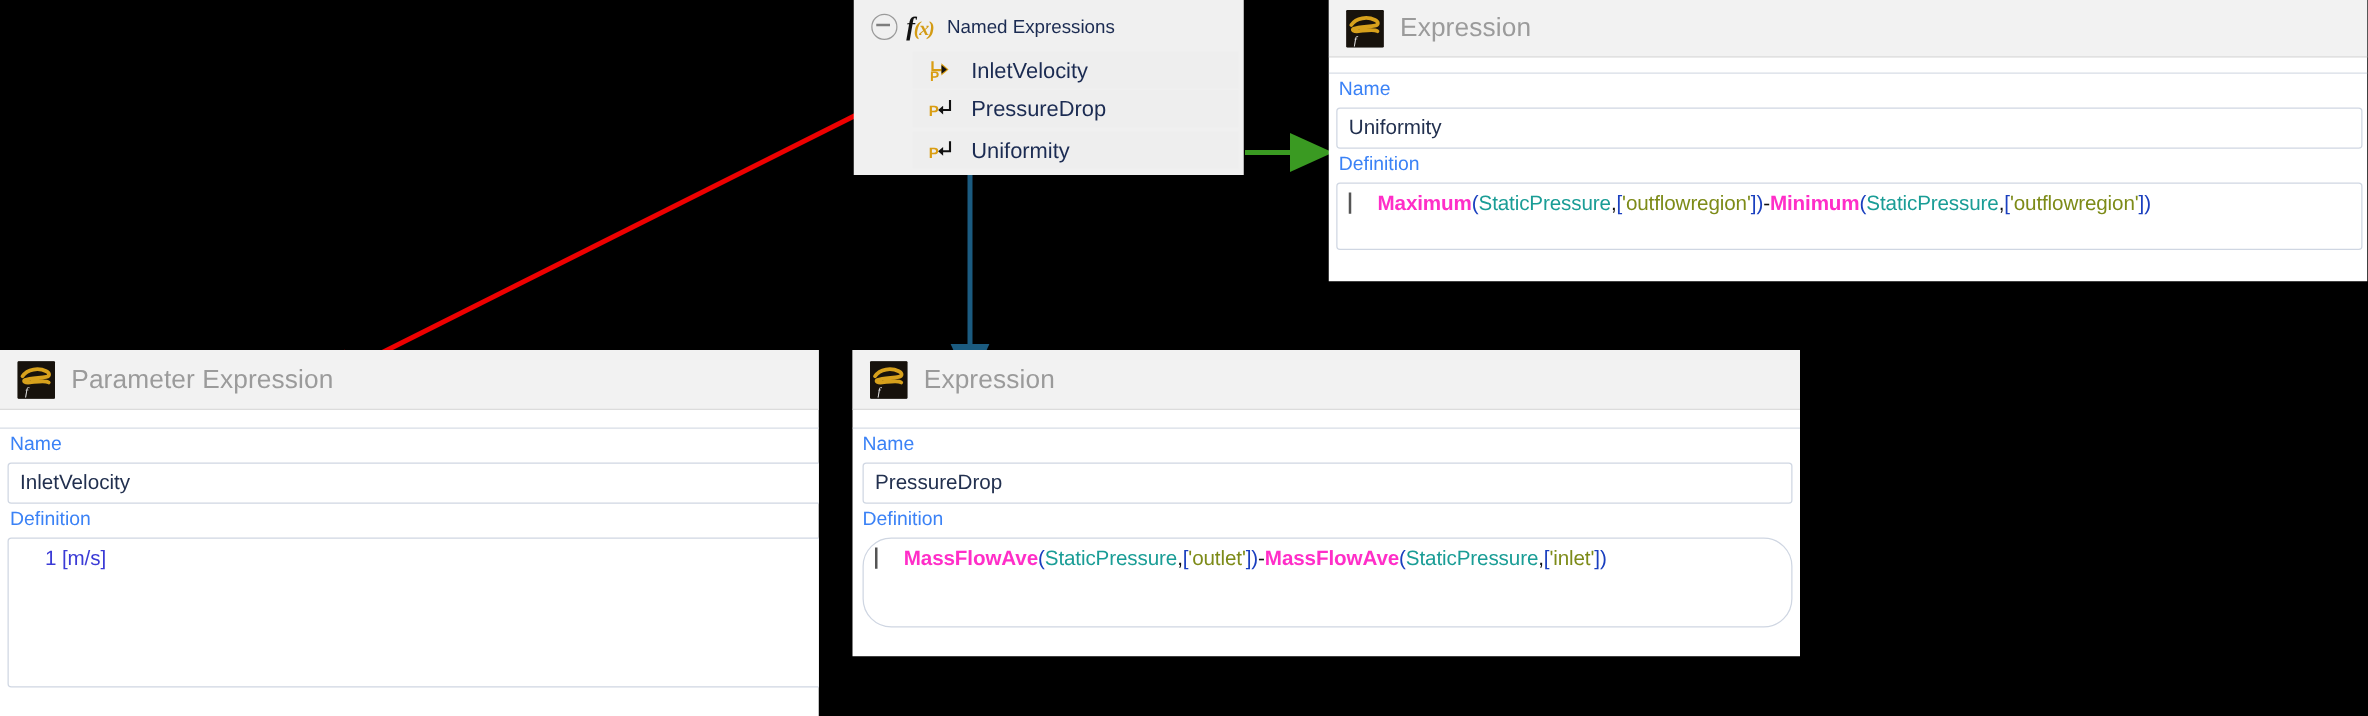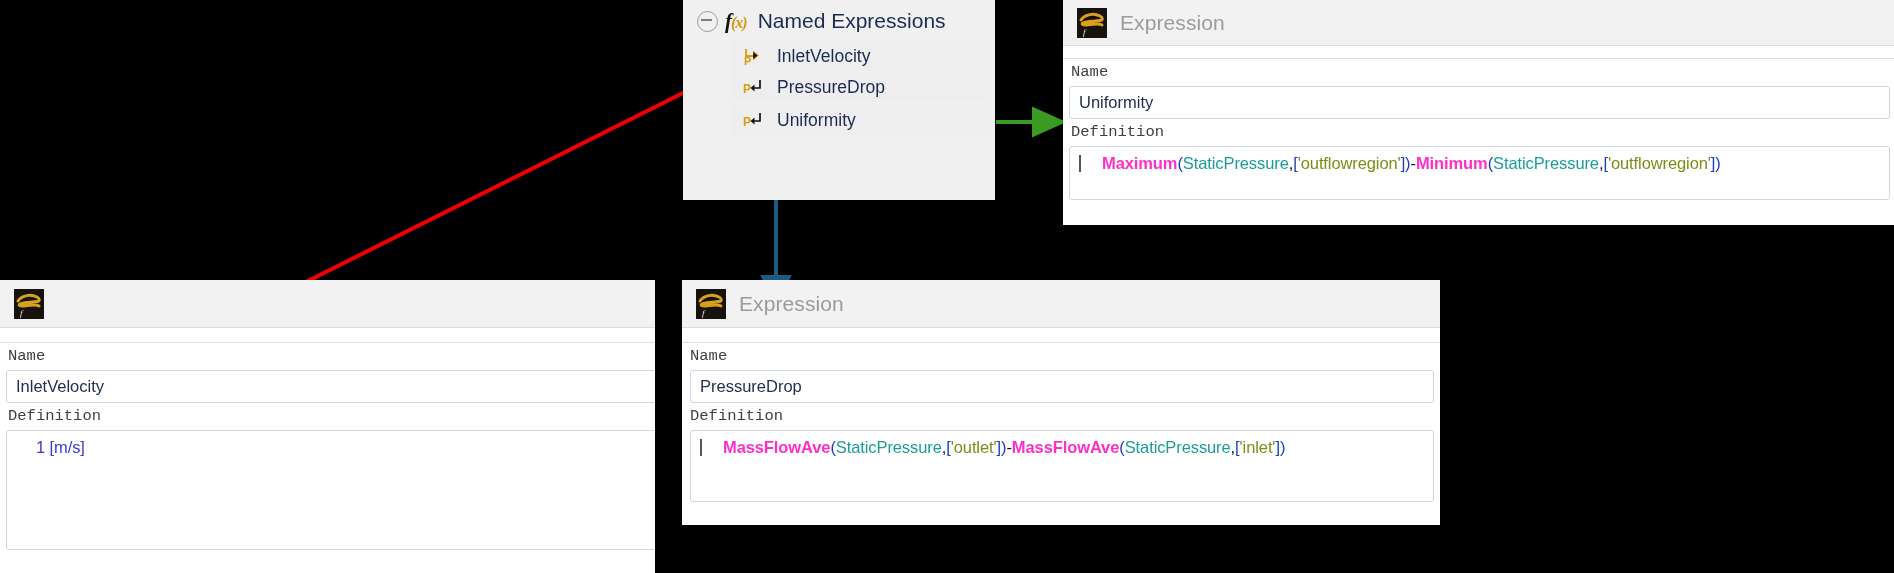--- a/index.html
+++ b/index.html
@@ -10,51 +10,51 @@
   .panel{position:absolute;background:#ffffff;overflow:hidden;}
   .panel-title{height:46px;background:#f2f2f2;display:flex;align-items:center;
                padding-left:14px;box-sizing:border-box;border-bottom:1px solid #dcdcdc;}
   .panel-title-inner{display:flex;align-items:center;gap:13px;}
   .app-icon{width:30px;height:30px;background:#17120c;position:relative;flex:0 0 auto;
             border-radius:1px;overflow:hidden;}
   .app-icon svg{position:absolute;left:0;top:0;}
   .panel-title-text{font-size:21px;color:#9b9b9b;letter-spacing:.1px;}
 
   .panel-body{padding:12px 0 0 0;}
-  .field-label{font-size:15.5px;color:#404040;padding:4px 0 5px 8px;font-family:Liberation Mono, monospace;}
+  .field-label{font-size:15.5px;color:#3b82f6;padding:4px 0 5px 8px;}
   .sep{height:1px;background:#d8dde6;}
   .field-box{border:1px solid #cfd6e2;background:#fff;border-radius:3px;
              box-sizing:border-box;display:flex;align-items:center;
              padding-left:9px;}
   .field-val{font-size:16.5px;color:#22304f;}
 
   .def-box{border:1px solid #cfd6e2;background:#fff;border-radius:3px;
            box-sizing:border-box;padding:7px 0 0 9px;}
   .code{font-size:16.5px;white-space:nowrap;letter-spacing:-.1px;padding-left:20px;}
   .caret{display:inline-block;width:2px;height:17px;background:#555;
          vertical-align:-3px;margin-right:1px;}
   .fn{color:#ff2ec8;font-weight:bold;}
   .var{color:#1a9d96;}
   .brk{color:#1a3fbf;}
   .str{color:#7d8b18;}
   .op{color:#111;}
   .plain{color:#3b3bd6;}
 
   
-  #tree-panel{left:683px;top:0;width:312px;height:200px;background:#f0f0f0;}
+  #tree-panel{left:683px;top:0;width:312px;height:140px;background:#f0f0f0;}
   .tree-root{display:flex;align-items:center;gap:7px;padding:8px 0 0 14px;height:34px;
              box-sizing:border-box;}
   .collapse-ico{width:19px;height:19px;border:1.6px solid #9a9a9a;border-radius:50%;
                 position:relative;flex:0 0 auto;background:#f0f0f0;}
   .collapse-ico:before{content:"";position:absolute;left:3px;top:7.5px;width:11px;height:1.8px;
                        background:#7d7d7d;}
   .fx-ico{font-family:"Liberation Serif",serif;font-style:italic;font-size:21px;
           color:#111;font-weight:bold;letter-spacing:-1px;}
   .fx-ico i{color:#d39b14;font-size:16px;font-style:italic;}
-  .tree-root-label{font-size:21px;color:#1b2b52;margin-left:4px;}
+  .tree-root-label{font-size:15px;color:#1b2b52;margin-left:4px;}
 
   .tree-item{position:absolute;display:flex;align-items:center;height:30px;
              background:#eeeeee;box-sizing:border-box;padding-left:11px;}
   .pico{width:25px;height:21px;position:relative;flex:0 0 auto;color:#d99d12;
         font-size:14px;font-weight:bold;}
   .tree-item-label{font-size:17.5px;color:#1b2b52;margin-left:11px;}
 
   
   #arrows{position:absolute;left:0;top:0;width:1894px;height:573px;pointer-events:none;}
 </style>
@@ -149,20 +149,21 @@
 <div class="panel" id="p-inlet" style="left:0;top:280px;width:655px;height:293px;">
   <div class="panel-title" style="height:48px;">
     <span class="panel-title-inner">
       <span class="app-icon">
         <svg width="30" height="30" viewBox="0 0 30 30">
           <rect width="30" height="30" fill="#17120c"></rect>
           <path d="M4,12 C8,6 17,5 23,8 C26,9.5 26,12 23,12.5 C18,13.5 10,13 6,15 C4,16 6,17.5 10,17 C16,16.3 22,15 25,17" fill="none" stroke="#d7a11c" stroke-width="3" stroke-linecap="round"></path>
           <text x="6" y="27" font-size="9" fill="#e8e8e8" font-family="Liberation Serif, serif" font-style="italic">f</text>
         </svg>
       </span>
+      <span class="panel-title-text">Parameter Expression</span>
     </span>
   </div>
   <div class="panel-body" style="padding-top:14px;">
     <div class="sep"></div>
     <div class="field-label">Name</div>
     <div class="field-box" style="margin:0 0 0 6px;height:33px;width:660px;">
       <span class="field-val">InletVelocity</span>
     </div>
     <div class="field-label">Definition</div>
     <div class="def-box" style="margin:0 0 0 6px;height:120px;width:660px;">
@@ -184,17 +185,17 @@
       <span class="panel-title-text">Expression</span>
     </span>
   </div>
   <div class="panel-body" style="padding-top:14px;">
     <div class="sep"></div>
     <div class="field-label">Name</div>
     <div class="field-box" style="margin:0 6px 0 8px;height:33px;">
       <span class="field-val">PressureDrop</span>
     </div>
     <div class="field-label">Definition</div>
-    <div class="def-box" style="margin:0 6px 0 8px;height:72px;">
+    <div class="def-box" style="margin:0 6px 0 8px;height:72px;border-radius:23px;">
       <span class="caret"></span><span class="code"><span class="fn">MassFlowAve</span><span class="brk">(</span><span class="var">StaticPressure</span><span class="op">,</span><span class="brk">[</span><span class="str">'outlet'</span><span class="brk">]</span><span class="brk">)</span><span class="op">-</span><span class="fn">MassFlowAve</span><span class="brk">(</span><span class="var">StaticPressure</span><span class="op">,</span><span class="brk">[</span><span class="str">'inlet'</span><span class="brk">]</span><span class="brk">)</span></span>
     </div>
   </div>
 </div>
 
 </body></html>

